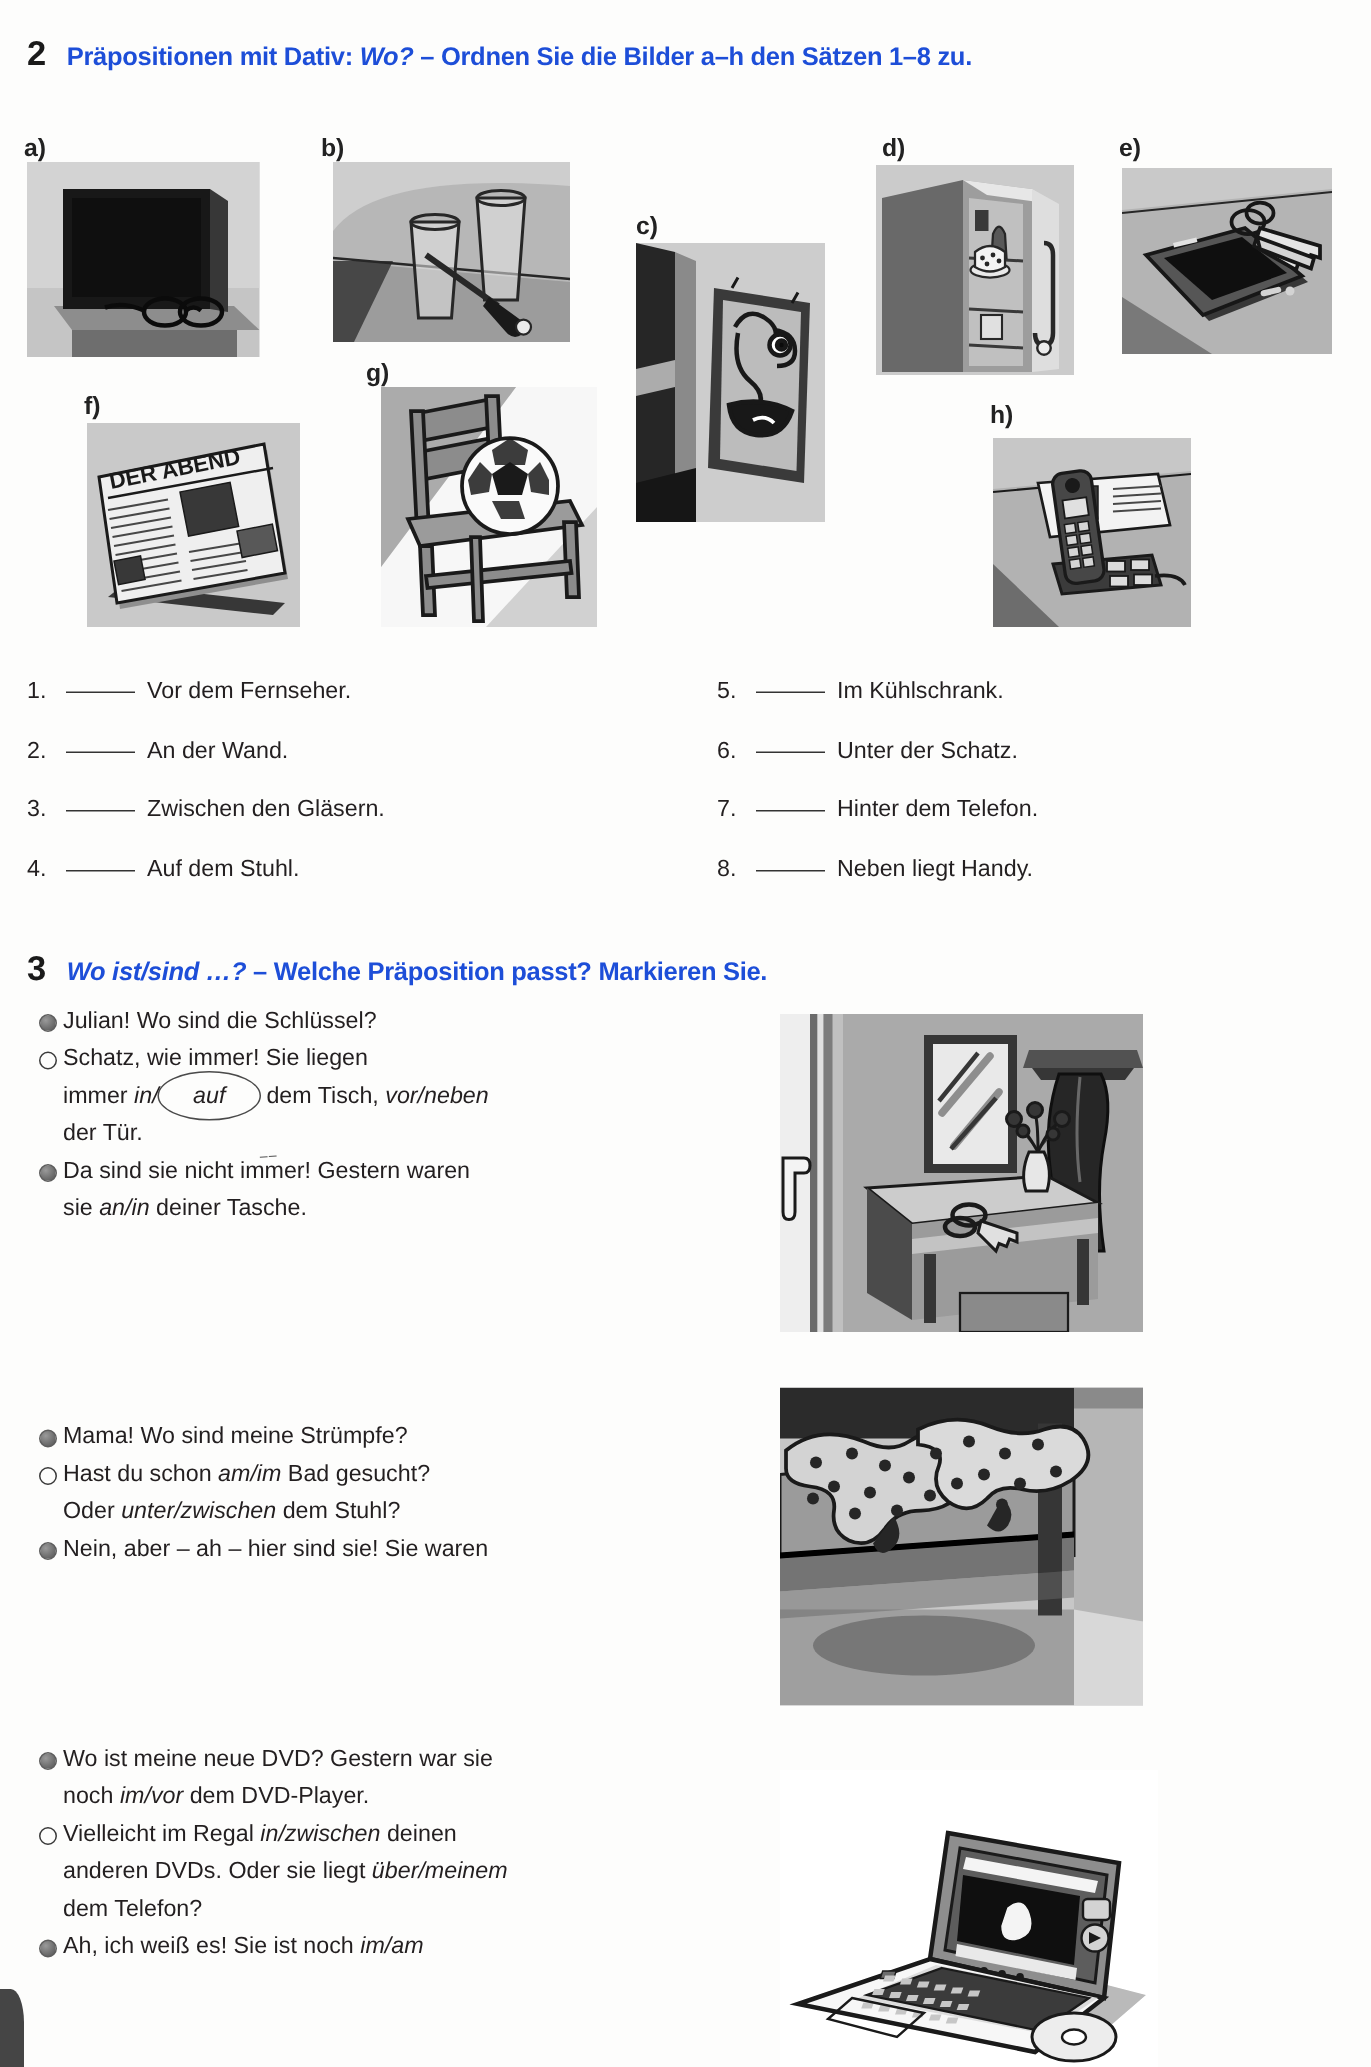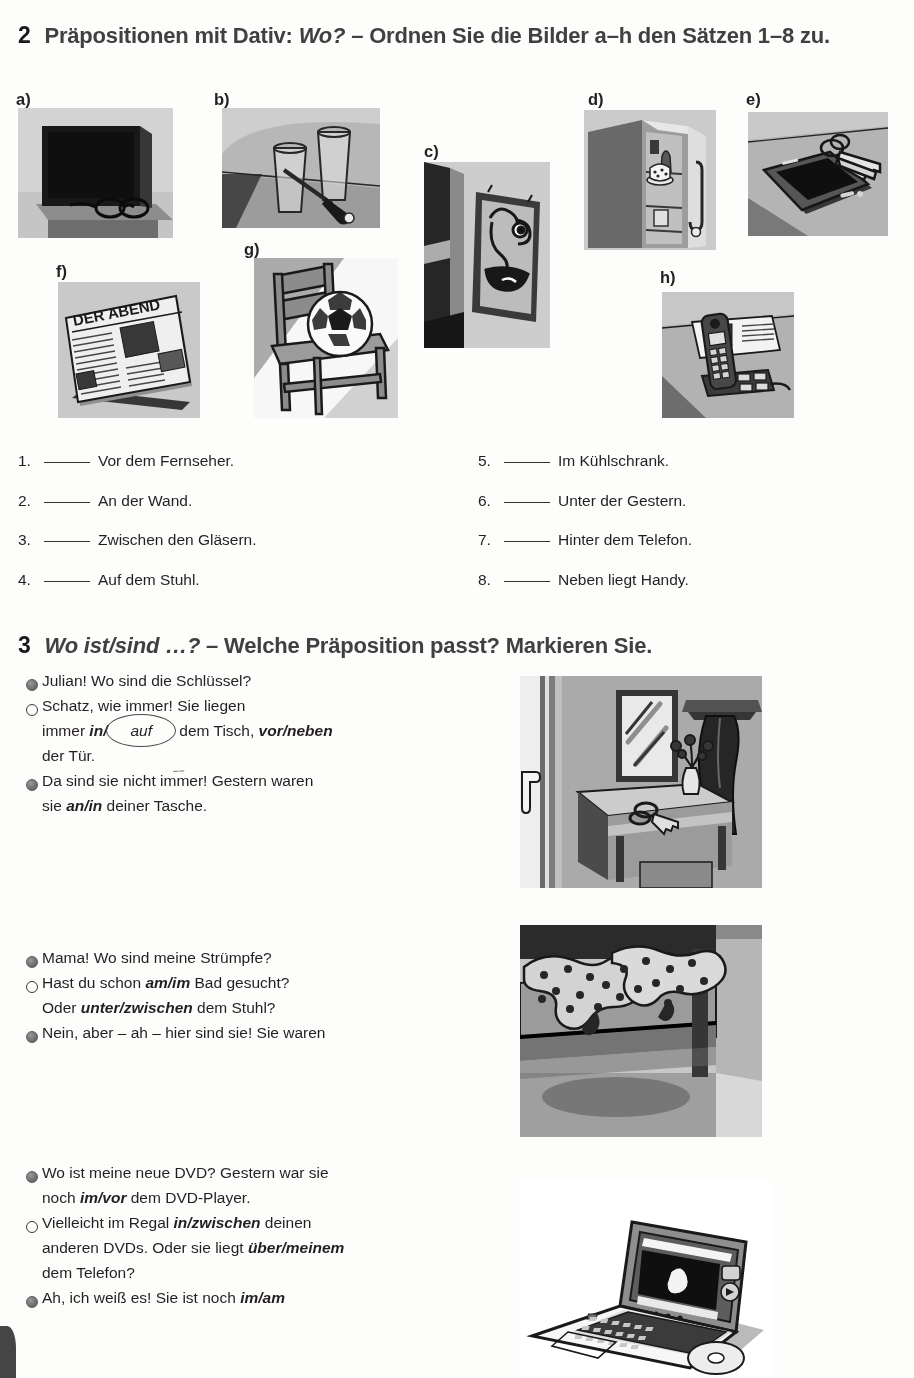--- a/index.html
+++ b/index.html
@@ -28,23 +28,23 @@
     align-items: baseline;
     gap: 14px;
   }
   .ex-num {
     font-size: 23px;
     font-weight: bold;
     color: #1a1a1a;
     letter-spacing: -0.3px;
   }
   .ex-title {
-    font-size: 22px;
+    font-size: 17px;
     font-weight: bold;
-    color: #404040;
+    color: #1d4ed8;
     letter-spacing: -0.2px;
     white-space: nowrap;
   }
   .ex-title i { font-style: italic; }
 
   
   .pic-label {
     position: absolute;
     font-size: 16.5px;
     font-weight: 600;
@@ -82,21 +82,21 @@
     top: -3px;
   }
 
   
   .dialog {
     position: absolute;
     width: 470px;
   }
   .dline {
     display: flex;
-    align-items: center;
+    align-items: flex-start;
     font-size: 15.5px;
     line-height: 25px;
     color: #231f20;
   }
   .bullet {
     width: 24px;
     flex: 0 0 24px;
     padding-top: 8px;
   }
   .bullet .dot-filled {
@@ -111,21 +111,21 @@
   .bullet .dot-open {
     display: block;
     width: 10px;
     height: 10px;
     border-radius: 50%;
     background: transparent;
     border: 1.5px solid #3a3a3a;
     margin-left: 8px;
   }
   .dtext { flex: 1 1 auto; }
-  .dtext i { font-style: italic; font-weight: bold; }
+  .dtext i { font-style: italic; }
   .cont { padding-left: 24px; }
 
   .circled {
     position: relative;
     display: inline-block;
     padding: 0 23px;
     font-style: italic;
   }
   .circled::after {
     content: "";
@@ -408,21 +408,21 @@
   </div>
 
   <div class="sent" style="left:478px; top:452px;">
     <span class="num">5.</span>
     <span class="blank"></span>
     <span>Im Kühlschrank.</span>
   </div>
   <div class="sent" style="left:478px; top:492px;">
     <span class="num">6.</span>
     <span class="blank"></span>
-    <span>Unter der Gestern.</span>
+    <span>Unter der Schatz.</span>
   </div>
   <div class="sent" style="left:478px; top:531px;">
     <span class="num">7.</span>
     <span class="blank"></span>
     <span>Hinter dem Telefon.</span>
   </div>
   <div class="sent" style="left:478px; top:571px;">
     <span class="num">8.</span>
     <span class="blank"></span>
     <span>Neben liegt Handy.</span>

